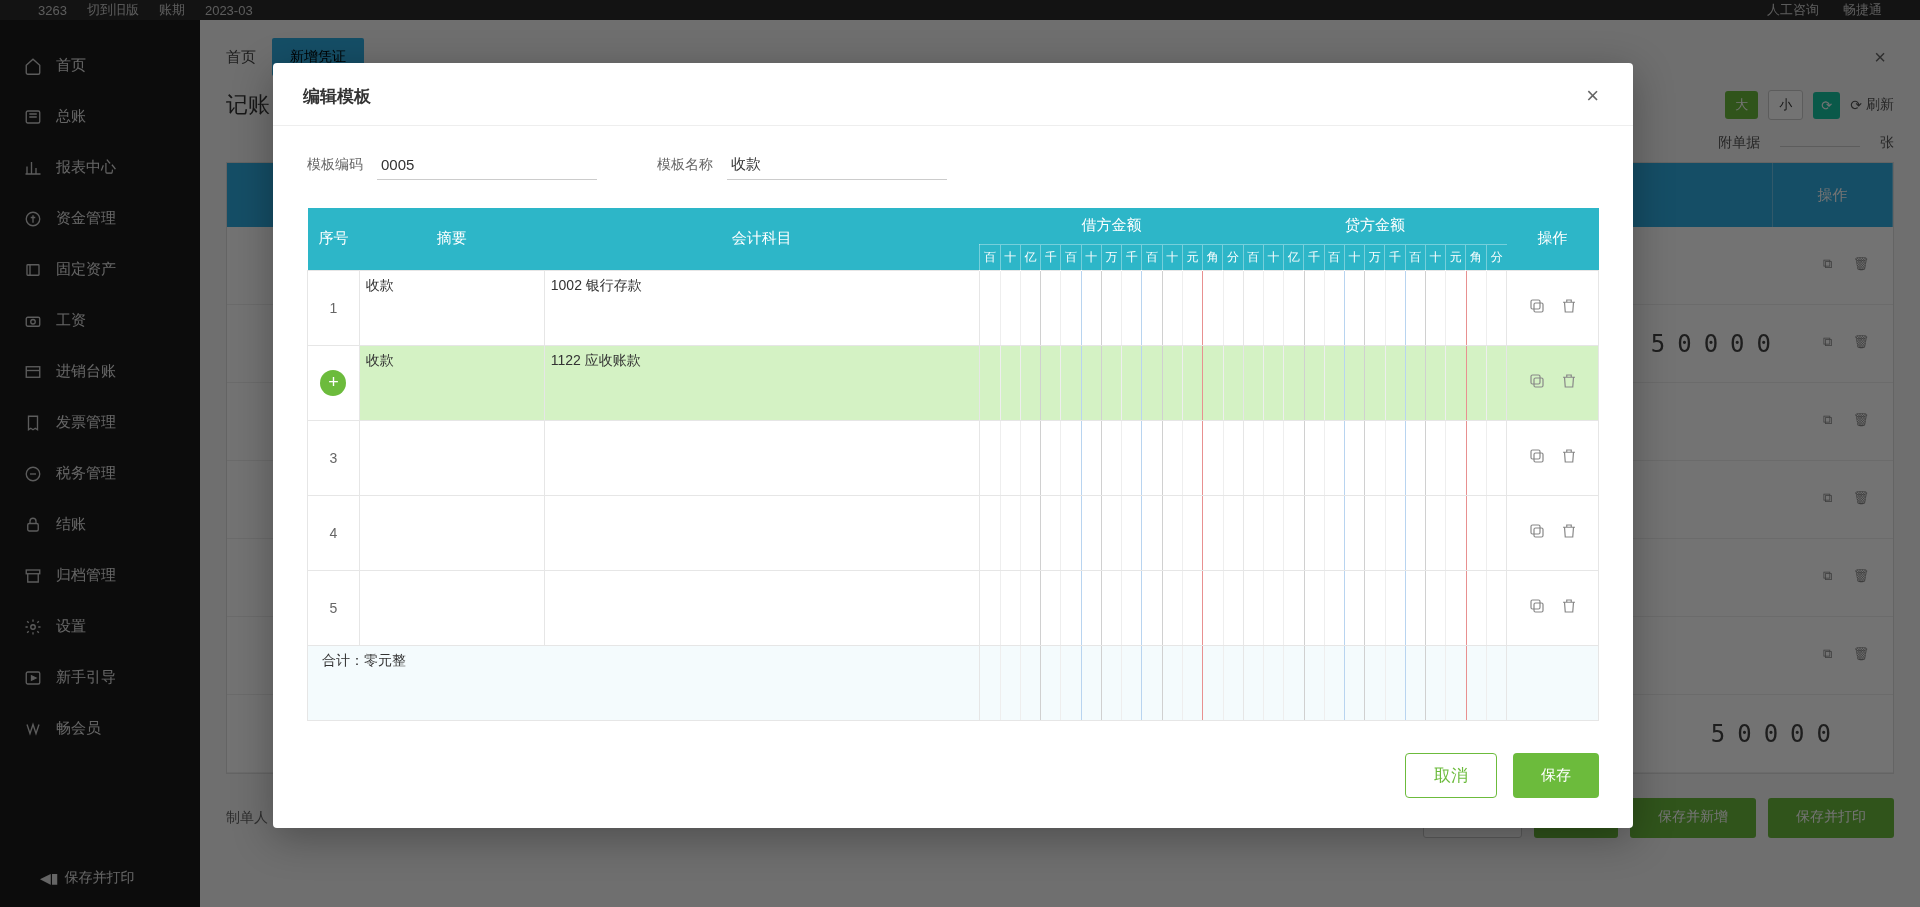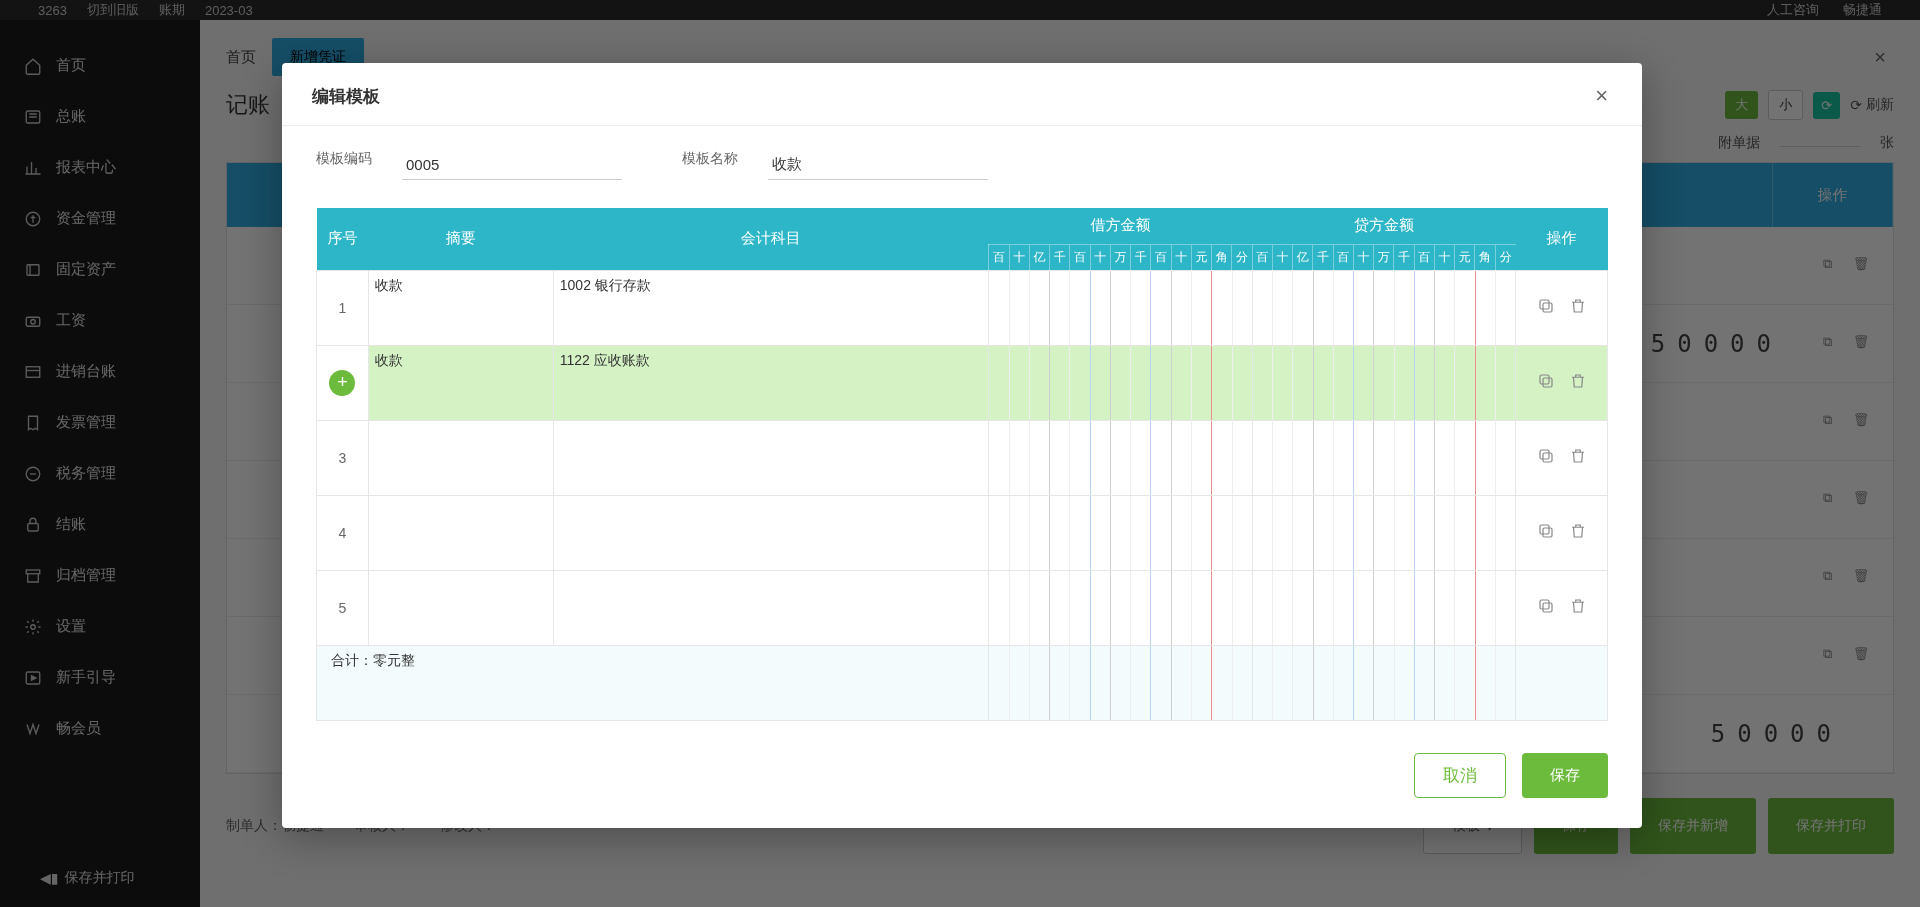--- a/index.html
+++ b/index.html
@@ -39,35 +39,35 @@
 .bg-table { margin: 0 26px; border:1px solid #ddd; background:#fff; }
 .bg-table .hdr { background:#2faee3; height:64px; display:flex; }
 .bg-table .hdr .c { border-right:1px solid rgba(255,255,255,0.3); display:flex; align-items:center; justify-content:center; color:#fff; font-size:15px; }
 .bg-table .rows .r { height:78px; border-bottom:1px solid #eee; display:flex; align-items:center; justify-content:flex-end; padding-right:20px; gap:10px; color:#999; }
 .bg-table .rows .r .amt { font-family: monospace; font-size:24px; color:#444; letter-spacing:12px; margin-right:30px; }
 .bg-table .rows .r .ic { width:20px; height:20px; color:#888; cursor:pointer; }
 
 .bg-footer { padding: 24px 26px; display:flex; align-items:center; gap:30px; color:#666; font-size:14px; }
 .bg-footer .right-btns { margin-left:auto; display:flex; gap:12px; }
 .btn-outline { border:1px solid #ccc; background:#fff; padding:10px 28px; border-radius:3px; font-size:14px; color:#555; display:inline-flex; align-items:center; gap:6px; }
-.btn-green { background:#6cbb3c; color:#fff; padding:19px 28px; border-radius:3px; font-size:14px; }
+.btn-green { background:#6cbb3c; color:#fff; padding:10px 28px; border-radius:3px; font-size:14px; }
 
 
 .mask { position: absolute; top: 0; left: 0; width: 1920px; height: 907px; background: rgba(0,0,0,0.55); }
 
 
-.modal { position: absolute; top: 63px; left: 282px; width: 1360px; background: #fff; border-radius: 4px; box-shadow: 0 10px 40px rgba(0,0,0,0.3); }
+.modal { position: absolute; top: 63px; left: 273px; width: 1360px; background: #fff; border-radius: 4px; box-shadow: 0 10px 40px rgba(0,0,0,0.3); }
 .modal-header { padding: 20px 30px 16px; display: flex; align-items: center; border-bottom: 1px solid #eee; }
 .modal-header .title { font-size: 17px; font-weight: 600; color: #333; }
 .modal-header .close { margin-left: auto; font-size: 22px; color: #666; cursor: pointer; padding: 0 4px; }
 
 .modal-body { padding: 24px 34px 24px; }
 
 .form-row { display: flex; gap: 60px; margin-bottom: 28px; }
-.form-field { display: flex; gap: 30px; }
+.form-field { display: flex; align-items: center; gap: 14px; }
 .form-field label { color: #666; font-size: 14px; }
 .form-field input { border: none; border-bottom: 1px solid #ccc; padding: 6px 4px; font-size: 15px; color: #333; width: 220px; outline: none; }
 
 
 .tpl-table { width: 100%; border-collapse: collapse; }
 .tpl-table thead th { background: #2db6c8; color: #fff; font-weight: 500; text-align: center; padding: 0; }
 .tpl-table thead .h1 th { height: 36px; font-size: 15px; }
 .tpl-table thead .h2 th { height: 26px; font-size: 12px; border-top: 1px solid rgba(255,255,255,0.35); }
 .col-seq { width: 52px; }
 .col-sum { width: 186px; }

